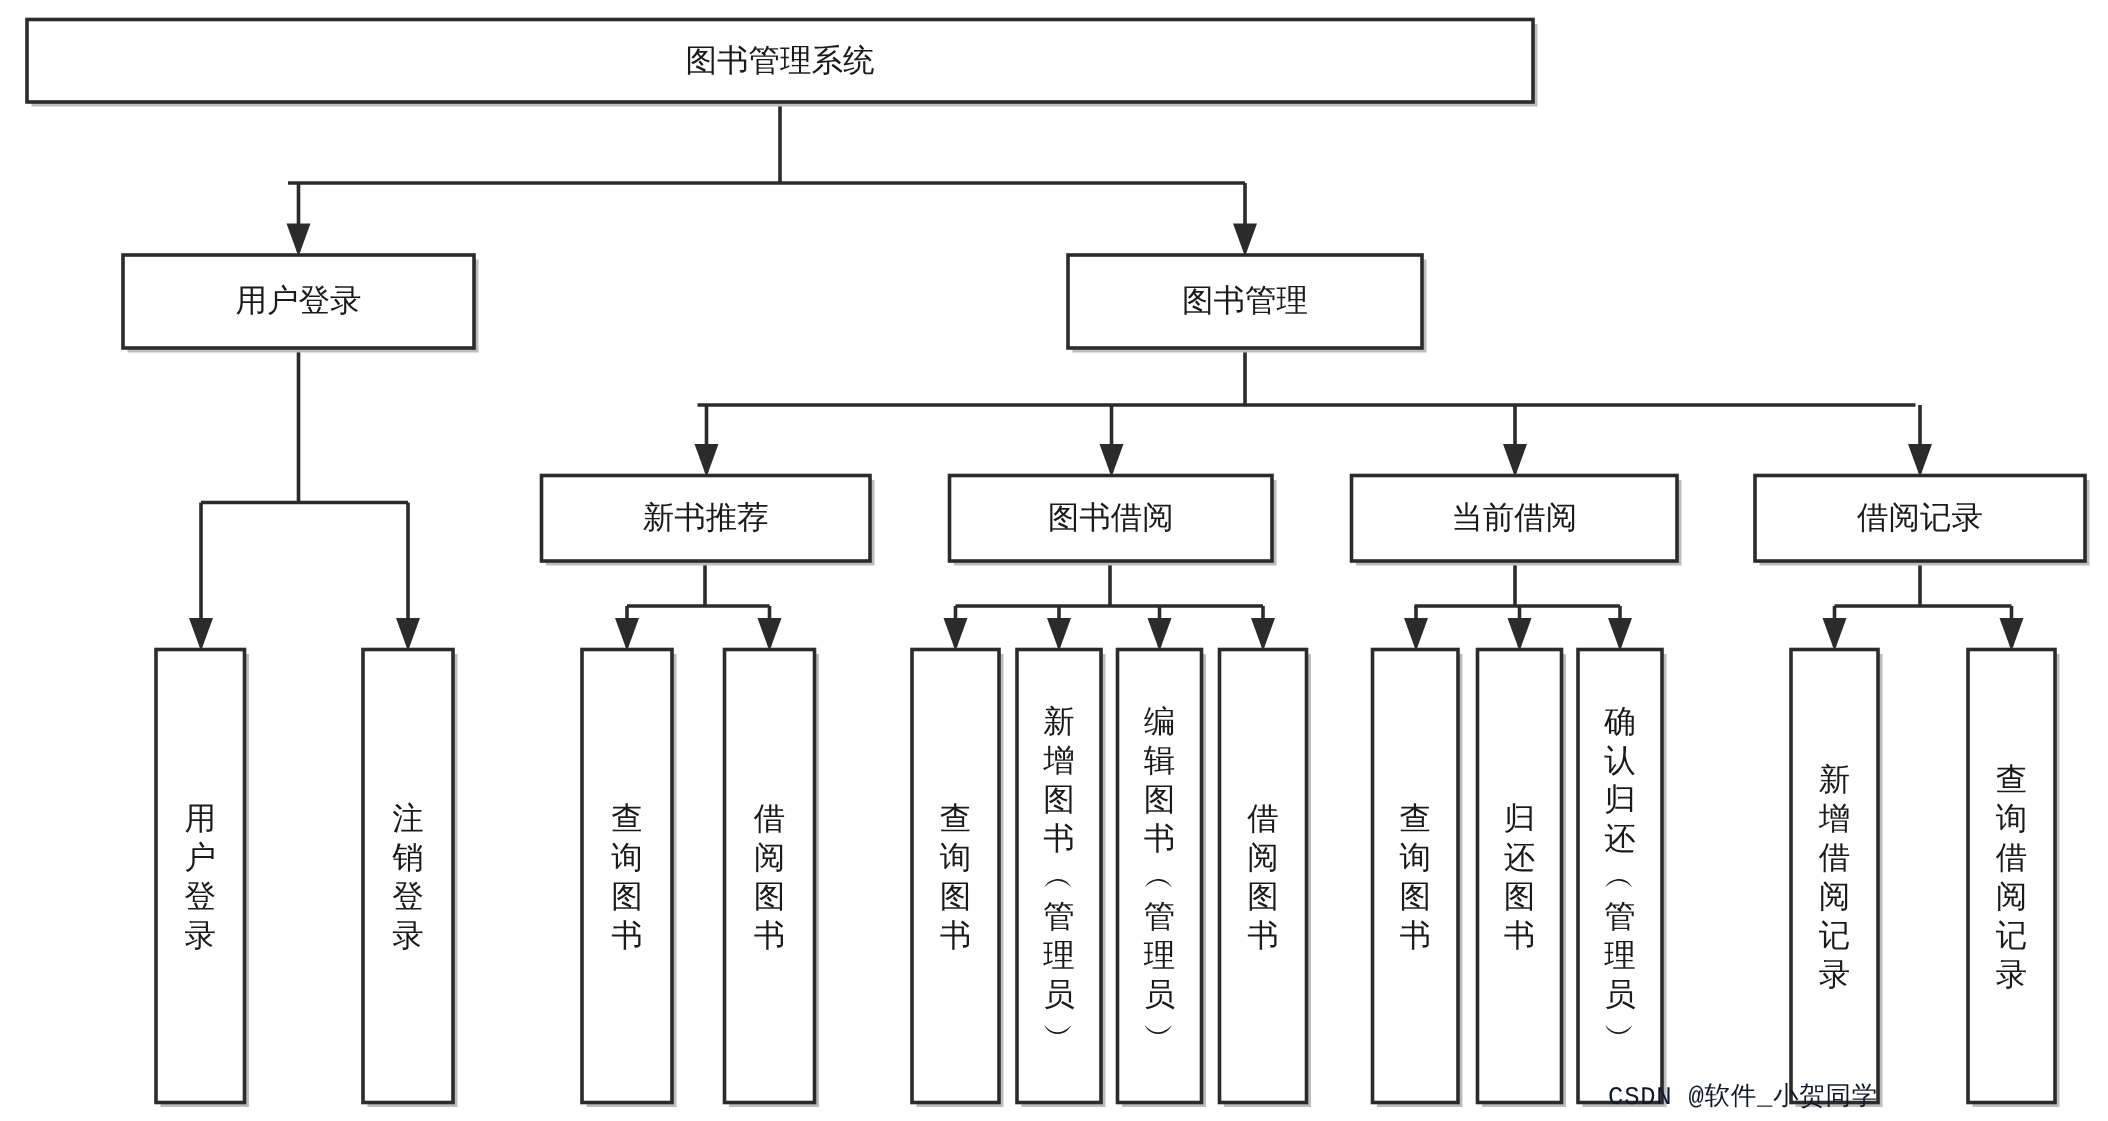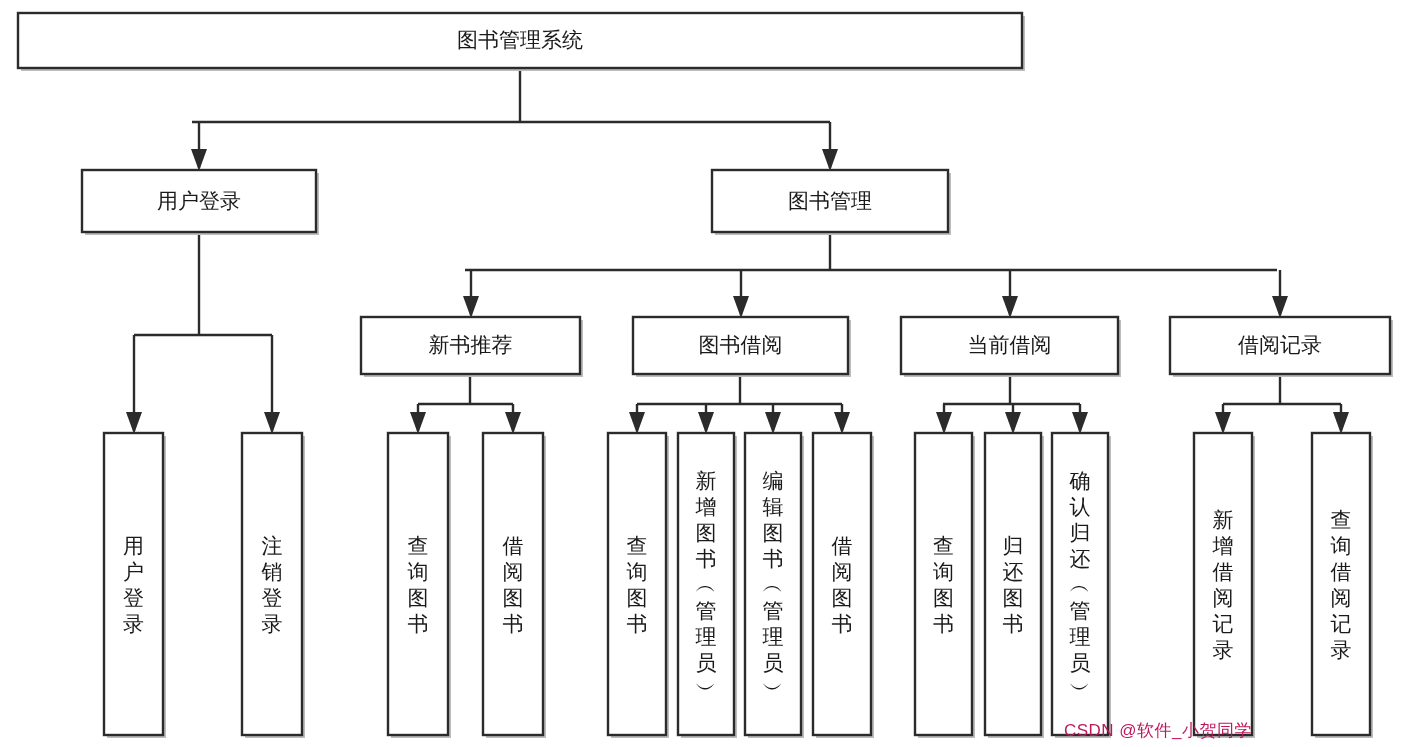--- a/index.html
+++ b/index.html
@@ -57,23 +57,23 @@
     font-family: "Liberation Sans", "DejaVu Sans", sans-serif;
     font-size: 21px;
     fill: #1a1a1a;
     text-anchor: middle;
     white-space: pre;
   }
   .watermark-text {
     position: absolute;
     right: 8px;
     bottom: 5px;
-    font-family: Liberation Sans, sans-serif;
+    font-family: Liberation Mono, monospace;
     font-size: 17px;
-    color: #be185d;
+    color: #0f172a;
     letter-spacing: 0.5px;
     user-select: none;
     pointer-events: none;
   }
 </style>
 </head>
 <body>
 
 <div id="diagram-root">
 

